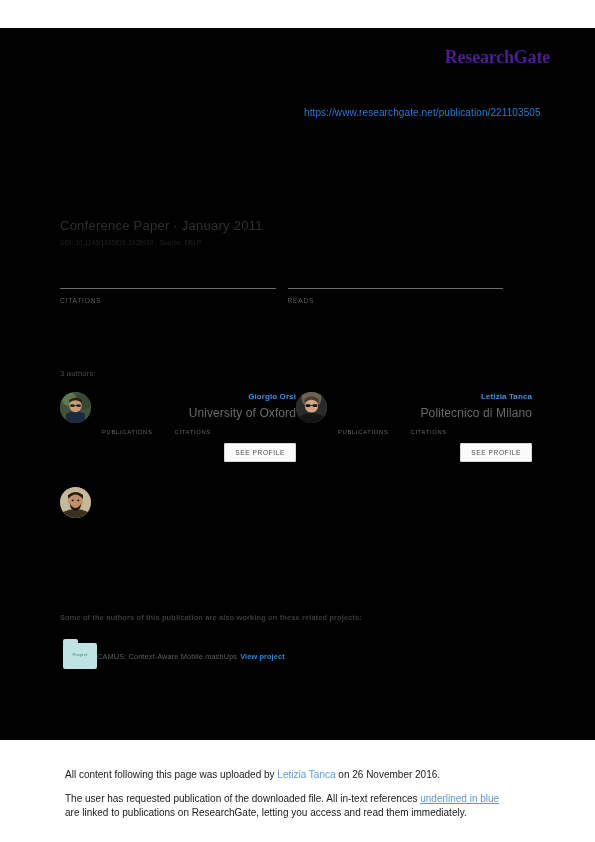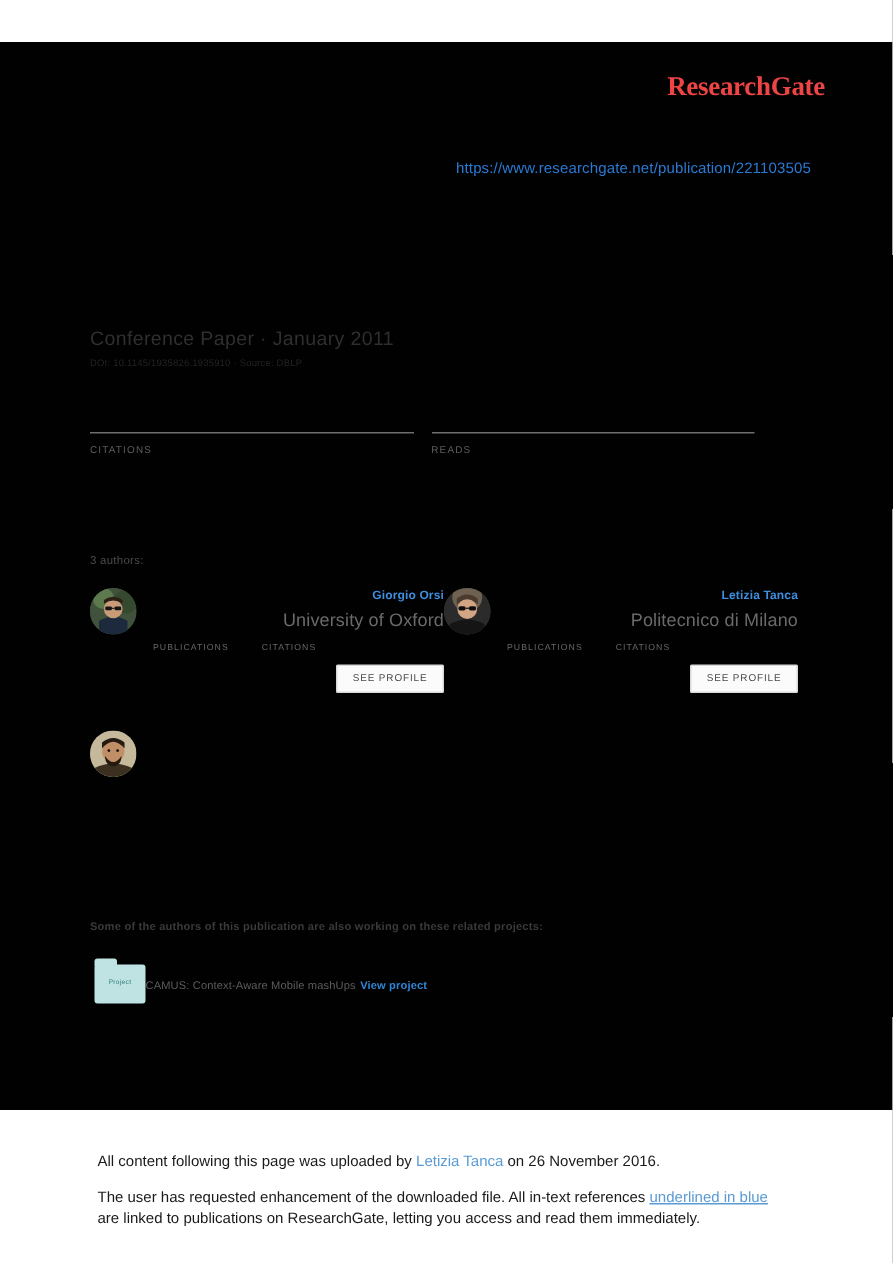--- a/index.html
+++ b/index.html
@@ -31,21 +31,21 @@
   }
 
   
   .rg-logo {
     position: absolute;
     right: 45px;
     top: 47px;
     font-size: 18px;
     font-weight: bold;
     letter-spacing: -0.2px;
-    color: #ef4444;
+    color: #4c1d95;
     font-family: "Liberation Serif", serif;
   }
 
   
   .url-line {
     position: absolute;
     left: 304px;
     top: 107px;
     font-size: 10px;
     color: #2a7ad4;
@@ -359,16 +359,16 @@
     <div class="folder">
       <div class="folder-label">Project</div>
     </div>
     <div class="project-text">
       <span>CAMUS: Context-Aware Mobile mashUps</span><span class="project-link">View project</span>
     </div>
   </div>
 
   <div class="footer">
     <p><span>All content following this page was uploaded by </span><a href="#">Letizia Tanca</a><span> on 26 November 2016.</span></p>
-    <p><span>The user has requested enhancement of the downloaded file. All in-text references </span><span class="u-blue">underlined in blue</span><br><span>are linked to publications on ResearchGate, letting you access and read them immediately.</span></p>
+    <p><span>The user has requested publication of the downloaded file. All in-text references </span><span class="u-blue">underlined in blue</span><br><span>are linked to publications on ResearchGate, letting you access and read them immediately.</span></p>
   </div>
 
 </div>
 
 </body></html>

